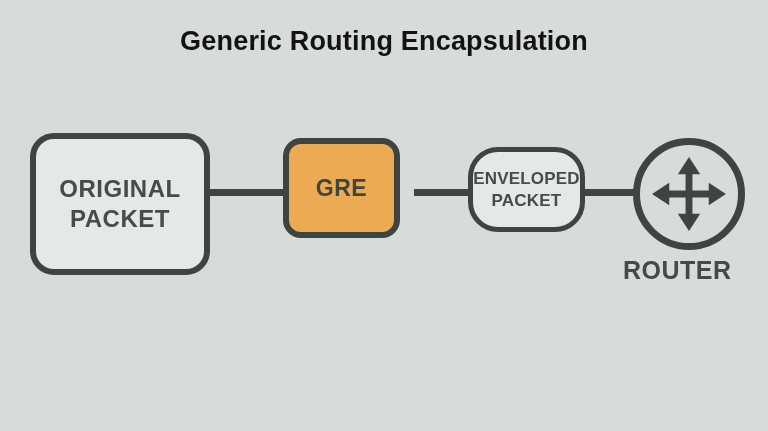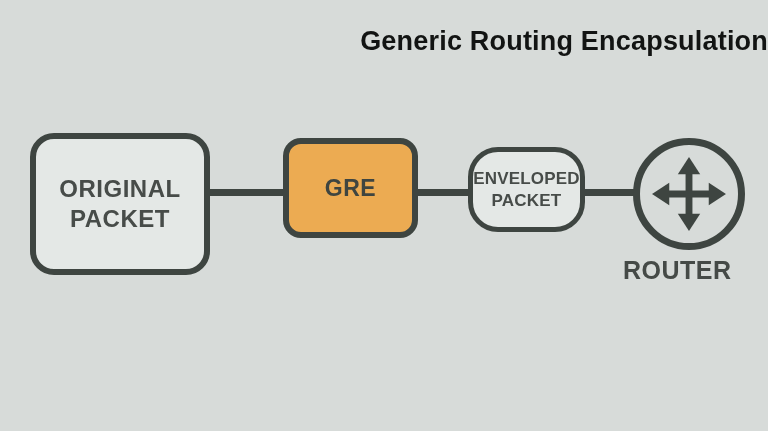--- a/index.html
+++ b/index.html
@@ -12,21 +12,21 @@
     width: 768px;
     height: 431px;
     background: #d7dbd9;
     overflow: hidden;
   }
   .diagram-title {
     position: absolute;
     top: 26px;
     left: 0;
     width: 100%;
-    text-align: right;
+    text-align: center;
     font-size: 27px;
     font-weight: 700;
     color: #121413;
     letter-spacing: 0.2px;
   }
   .node {
     position: absolute;
     box-sizing: border-box;
     display: flex;
     flex-direction: column;
@@ -45,21 +45,21 @@
     background: #e4e8e6;
     border: 6px solid #3e4541;
     border-radius: 24px;
     font-size: 24px;
     color: #474c49;
     letter-spacing: 0.5px;
   }
   .node-gre {
     left: 283px;
     top: 138px;
-    width: 135px;
+    width: 117px;
     height: 100px;
     background: #ecab52;
     border: 6px solid #3e4541;
     border-radius: 18px;
     font-size: 23px;
     color: #3f4540;
     letter-spacing: 0.5px;
   }
   .node-enveloped {
     left: 468px;

